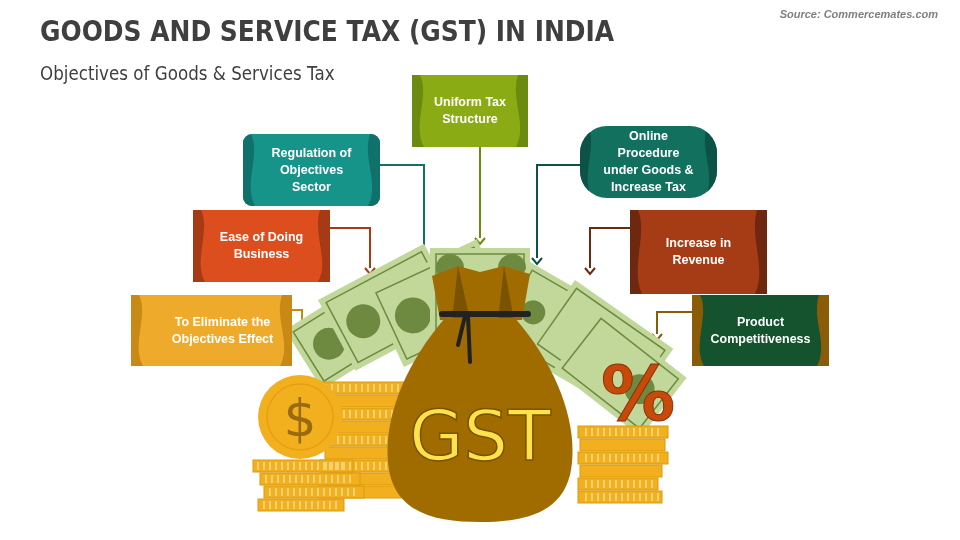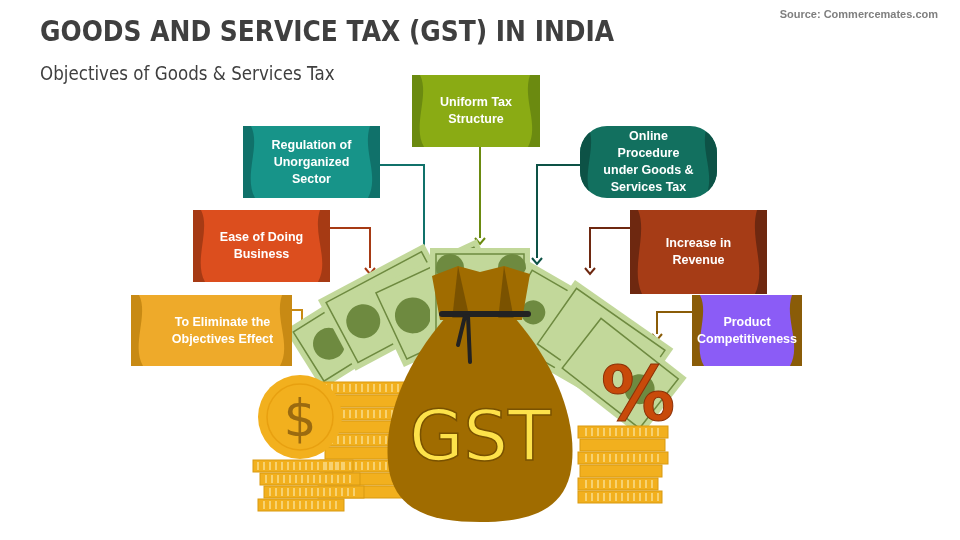--- a/index.html
+++ b/index.html
@@ -1,19 +1,19 @@
 <!DOCTYPE html>
 <html><head>
 <meta charset="utf-8">
 <style>
   html, body { margin:0; padding:0; }
   body { width:960px; height:540px; background:#ffffff; position:relative; overflow:hidden; font-family:"Liberation Sans", sans-serif; }
   .title { position:absolute; left:40px; top:14px; font-size:29px; font-weight:bold; color:#3f3f3f; letter-spacing:0px; font-family:"DejaVu Sans", sans-serif; transform:scaleX(0.86); transform-origin:left top; white-space:nowrap; }
   .subtitle { position:absolute; left:40px; top:62px; font-size:19px; color:#3f3f3f; font-family:"DejaVu Sans", sans-serif; transform:scaleX(0.88); transform-origin:left top; white-space:nowrap; }
-  .source { position:absolute; right:22px; top:8px; font-size:11px; font-weight:bold; color:#7f7f7f; }
+  .source { position:absolute; right:22px; top:8px; font-size:11px; font-style:italic; font-weight:bold; color:#7f7f7f; }
   .box { position:absolute; display:flex; align-items:center; justify-content:center; text-align:center; color:#ffffff; font-size:12.5px; line-height:17px; font-weight:bold; overflow:hidden; }
   .box span.txt { position:relative; z-index:2; padding:0 18px; }
   .box .wave-l, .box .wave-r { position:absolute; top:0; width:22px; height:100%; z-index:1; }
   .box .wave-l { left:0; }
   .box .wave-r { right:0; }
   svg.art { position:absolute; left:0; top:0; }
 </style>
 </head>
 <body>
 
@@ -134,48 +134,48 @@
     <path d="M504 266 L498 320 L514 320 Z" fill="#7a5200"></path>
     <path d="M445 318 C400 370, 380 430, 390 475 C400 515, 440 522, 480 522 C520 522, 560 515, 570 475 C580 430, 560 370, 515 318 Z" fill="#a06c00"></path>
     <path d="M442 314 H528" stroke="#222" stroke-width="6" stroke-linecap="round"></path>
     <path d="M465 316 L458 345 M468 316 L470 362" stroke="#222" stroke-width="4" stroke-linecap="round"></path>
     <text x="480" y="460" text-anchor="middle" font-family="DejaVu Sans, sans-serif" font-size="70" fill="#fde24a" stroke="#7a5200" stroke-width="1.5">GST</text>
   </g>
 
   <text x="638" y="420" text-anchor="middle" font-family="DejaVu Sans, sans-serif" font-weight="bold" font-size="74" fill="#c84a0a" stroke="#8a3006" stroke-width="1">%</text>
 </svg>
 
-<div class="box" style="left:412px;top:75px;width:128px;height:72px;background:#8aab14;">
+<div class="box" style="left:412px;top:75px;width:116px;height:72px;background:#8aab14;">
   <svg class="wave-l" viewBox="0 0 22 72" preserveAspectRatio="none">
       <path d="M0 0 H8 C18 20,0 50,12 72 H0 Z" fill="#6b8a10"></path>
     </svg>
   <svg class="wave-r" viewBox="0 0 22 72" preserveAspectRatio="none">
       <path d="M22 0 H12 C4 24,22 50,10 72 H22 Z" fill="#6b8a10"></path>
     </svg>
   <span class="txt"><span>Uniform Tax</span><br><span>Structure</span></span>
 </div>
 
-<div class="box" style="left:243px;top:126px;width:137px;height:72px;background:#179489;">
+<div class="box" style="left:243px;top:134px;width:137px;height:72px;background:#179489;border-radius:9px;">
   <svg class="wave-l" viewBox="0 0 22 72" preserveAspectRatio="none">
       <path d="M0 0 H8 C18 20,0 50,12 72 H0 Z" fill="#10716a"></path>
     </svg>
   <svg class="wave-r" viewBox="0 0 22 72" preserveAspectRatio="none">
       <path d="M22 0 H12 C4 24,22 50,10 72 H22 Z" fill="#10716a"></path>
     </svg>
-  <span class="txt"><span>Regulation of</span><br><span>Unorganized</span><br><span>Sector</span></span>
+  <span class="txt"><span>Regulation of</span><br><span>Objectives</span><br><span>Sector</span></span>
 </div>
 
 <div class="box" style="left:580px;top:126px;width:137px;height:72px;background:#12705f;border-radius:27px;">
   <svg class="wave-l" viewBox="0 0 22 72" preserveAspectRatio="none">
       <path d="M0 0 H8 C18 20,0 50,12 72 H0 Z" fill="#0d5246"></path>
     </svg>
   <svg class="wave-r" viewBox="0 0 22 72" preserveAspectRatio="none">
       <path d="M22 0 H12 C4 24,22 50,10 72 H22 Z" fill="#0d5246"></path>
     </svg>
-  <span class="txt"><span>Online Procedure</span><br><span>under Goods &amp;</span><br><span>Services Tax</span></span>
+  <span class="txt"><span>Online Procedure</span><br><span>under Goods &amp;</span><br><span>Increase Tax</span></span>
 </div>
 
 <div class="box" style="left:193px;top:210px;width:137px;height:72px;background:#dc4e1e;">
   <svg class="wave-l" viewBox="0 0 22 72" preserveAspectRatio="none">
       <path d="M0 0 H8 C18 20,0 50,12 72 H0 Z" fill="#a63a14"></path>
     </svg>
   <svg class="wave-r" viewBox="0 0 22 72" preserveAspectRatio="none">
       <path d="M22 0 H12 C4 24,22 50,10 72 H22 Z" fill="#a63a14"></path>
     </svg>
   <span class="txt"><span>Ease of Doing</span><br><span>Business</span></span>
@@ -194,21 +194,21 @@
 <div class="box" style="left:131px;top:295px;width:139px;height:71px;background:#eeaa2a;padding-left:22px;">
   <svg class="wave-l" viewBox="0 0 22 72" preserveAspectRatio="none">
       <path d="M0 0 H8 C18 20,0 50,12 72 H0 Z" fill="#c88a14"></path>
     </svg>
   <svg class="wave-r" viewBox="0 0 22 72" preserveAspectRatio="none">
       <path d="M22 0 H12 C4 24,22 50,10 72 H22 Z" fill="#c88a14"></path>
     </svg>
   <span class="txt"><span>To Eliminate the</span><br><span>Objectives Effect</span></span>
 </div>
 
-<div class="box" style="left:692px;top:295px;width:110px;height:71px;background:#8b5cf6;">
+<div class="box" style="left:692px;top:295px;width:137px;height:71px;background:#14532d;">
   <svg class="wave-l" viewBox="0 0 22 72" preserveAspectRatio="none">
       <path d="M0 0 H8 C18 20,0 50,12 72 H0 Z" fill="#8a5c08"></path>
     </svg>
   <svg class="wave-r" viewBox="0 0 22 72" preserveAspectRatio="none">
       <path d="M22 0 H12 C4 24,22 50,10 72 H22 Z" fill="#8a5c08"></path>
     </svg>
   <span class="txt"><span>Product</span><br><span>Competitiveness</span></span>
 </div>
 
 </body></html>

